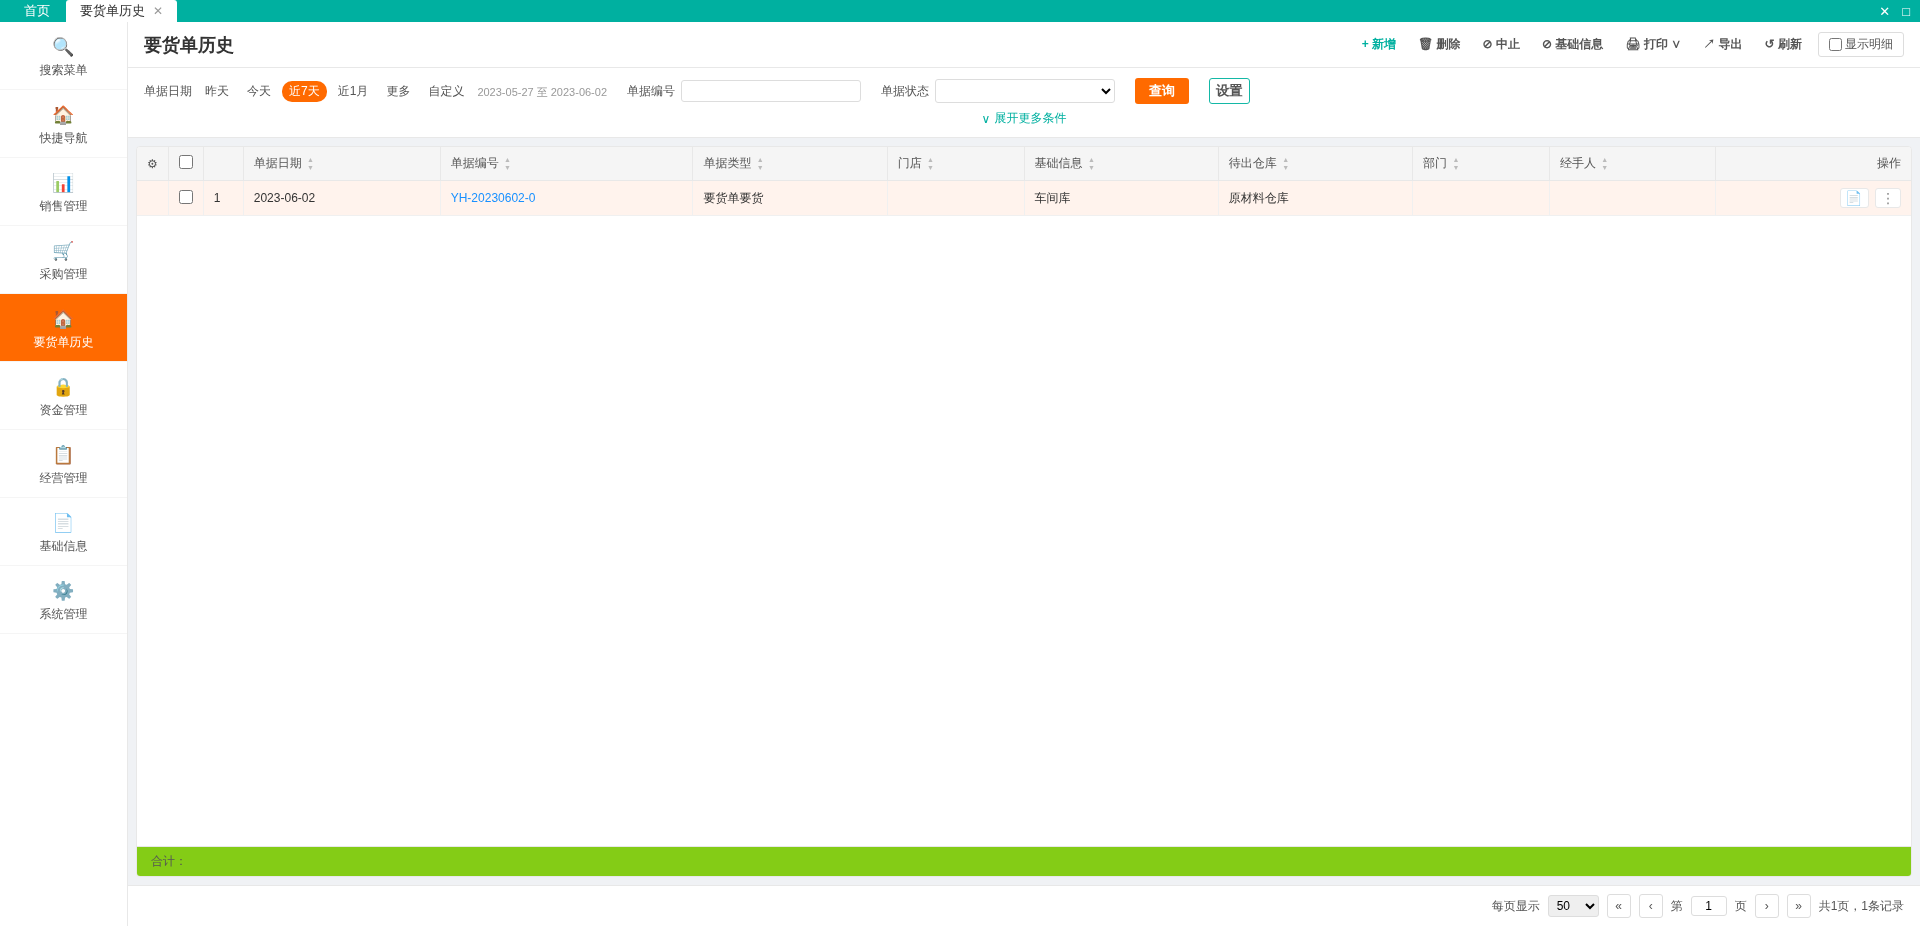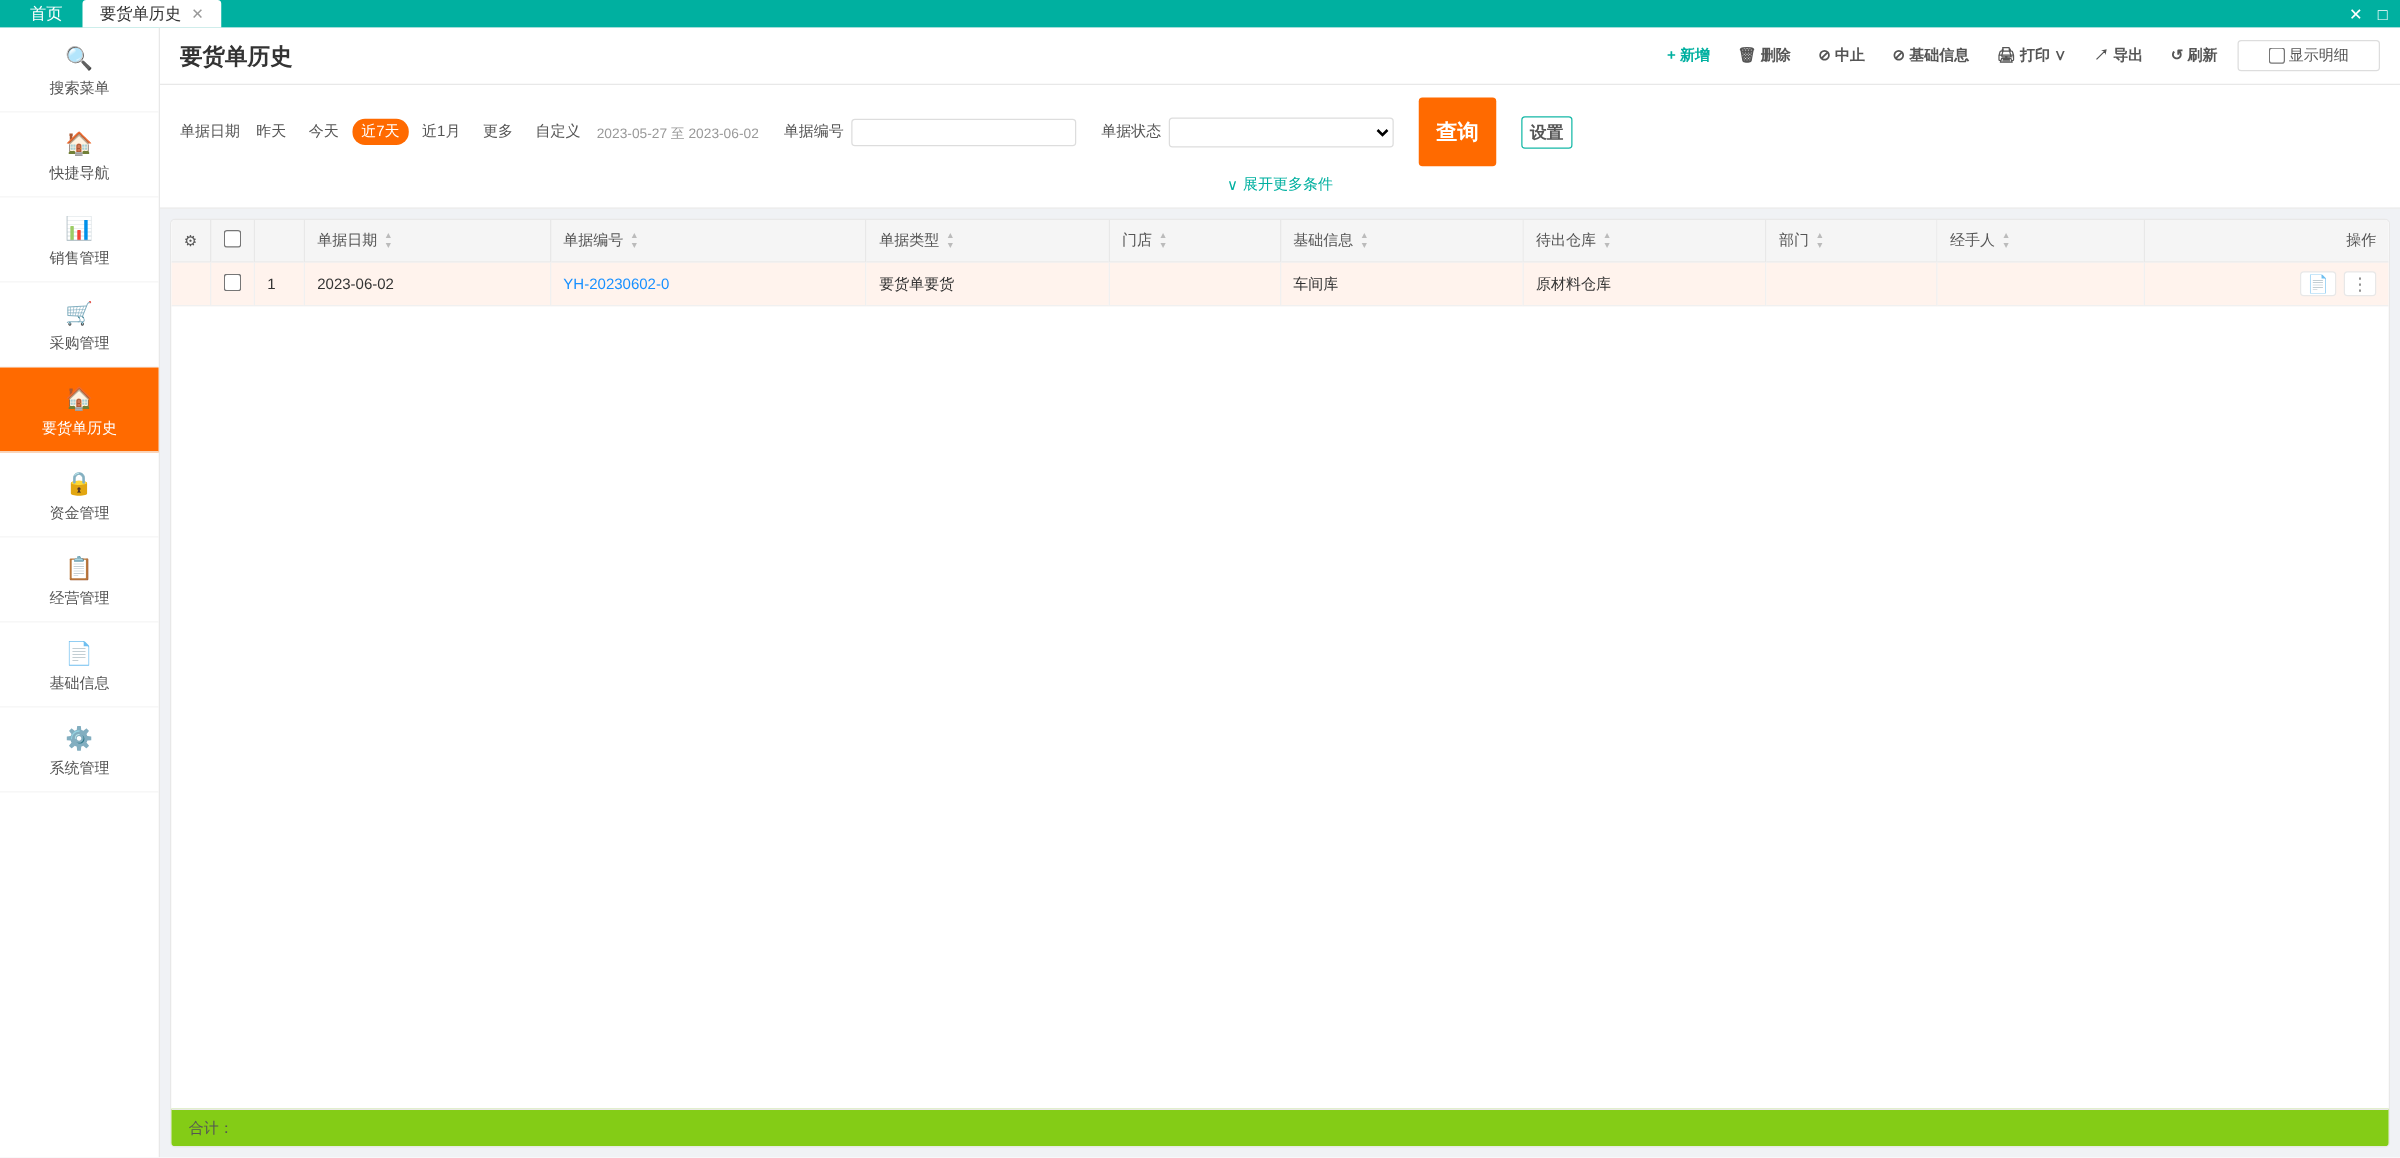--- a/index.html
+++ b/index.html
@@ -27,22 +27,22 @@
     
     .main { flex: 1; display: flex; flex-direction: column; overflow: hidden; background: #f0f2f5; }
 
     
     .page-header { background: #fff; padding: 10px 16px; display: flex; align-items: center; justify-content: space-between; border-bottom: 1px solid #e8e8e8; flex-shrink: 0; }
     .page-title { font-size: 18px; font-weight: bold; color: #333; }
     .header-actions { display: flex; align-items: center; gap: 10px; font-size: 12px; }
     .header-btn { display: flex; align-items: center; gap: 3px; cursor: pointer; color: #555; padding: 3px 6px; border-radius: 3px; font-weight: bold; }
     .header-btn.add { color: #00b0a0; }
     .header-btn.del { color: #555; }
-    .header-btn.orange-btn { background: #ff6a00; color: #fff; padding: 16px 14px; border-radius: 3px; font-size: 17px; }
-    .display-cell-btn { display: flex; align-items: center; gap: 3px; cursor: pointer; color: #555; font-size: 12px; border: 1px solid #ddd; padding: 3px 24px; border-radius: 3px; background: #fff; }
+    .header-btn.orange-btn { background: #ff6a00; color: #fff; padding: 4px 14px; border-radius: 3px; font-size: 13px; }
+    .display-cell-btn { display: flex; align-items: center; gap: 3px; cursor: pointer; color: #555; font-size: 12px; border: 1px solid #ddd; padding: 3px 10px; border-radius: 3px; background: #fff; }
 
     
     .filter-bar { background: #fff; padding: 10px 16px; flex-shrink: 0; border-bottom: 1px solid #e8e8e8; }
     .filter-row { display: flex; align-items: center; gap: 20px; flex-wrap: wrap; }
     .filter-group { display: flex; align-items: center; gap: 6px; }
     .filter-label { color: #555; font-size: 12px; white-space: nowrap; }
     .date-pills { display: flex; gap: 4px; }
     .date-pill { padding: 2px 7px; border-radius: 10px; font-size: 12px; cursor: pointer; color: #555; }
     .date-pill.active { background: #ff6a00; color: #fff; }
     .date-range { font-size: 11px; color: #999; margin-top: 2px; }
@@ -313,15 +313,31 @@
             </tr>
           </tbody>
         </table>
       </div>
 
       <div class="table-footer">
         <span>合计：</span>
       </div>
     </div>
 
+    <div class="pagination">
+      <span>每页显示</span>
+      <select class="page-size-select">
+        <option value="50">50</option>
+        <option value="20">20</option>
+        <option value="100">100</option>
+      </select>
+      <span class="page-btn">«</span>
+      <span class="page-btn">‹</span>
+      <span>第</span>
+      <input class="page-input" type="text" value="1" style="">
+      <span>页</span>
+      <span class="page-btn">›</span>
+      <span class="page-btn">»</span>
+      <span>共1页，1条记录</span>
+    </div>
 
   </div>
 </div>
 
 </body></html>

